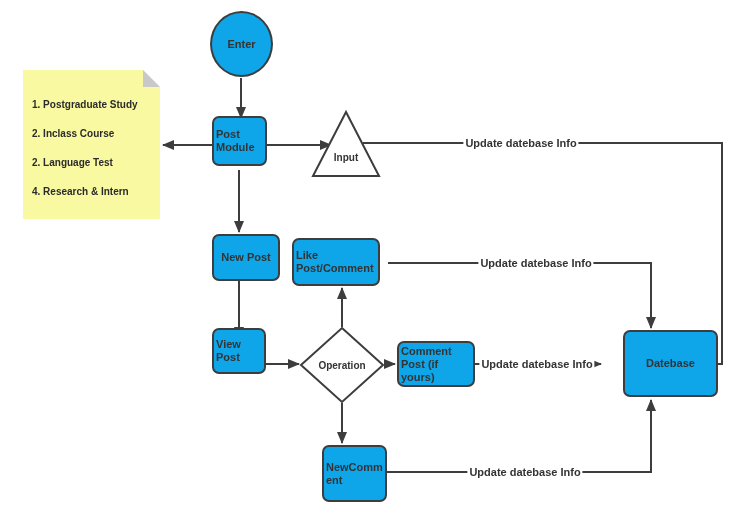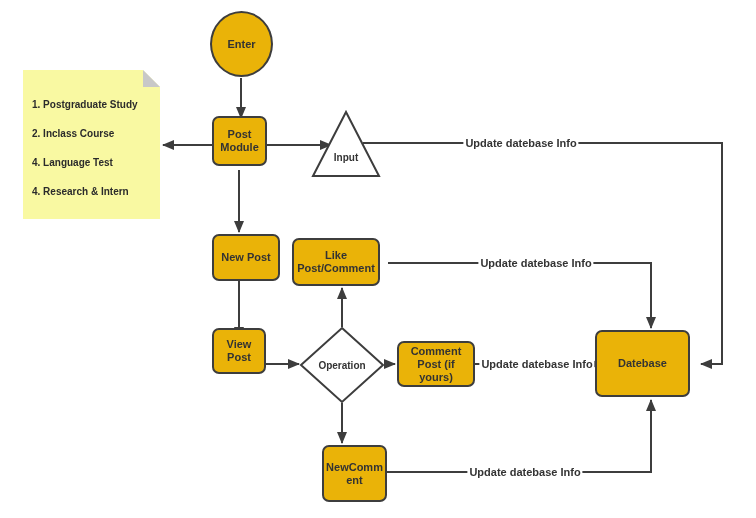--- a/index.html
+++ b/index.html
@@ -11,23 +11,23 @@
   }
   html,body{margin:0;padding:0;}
   body{background:var(--color-canvas-bg);font-family:"Liberation Sans",sans-serif;}
   .canvas{position:relative;width:756px;height:518px;background:var(--color-canvas-bg);overflow:hidden;}
   .canvas svg{position:absolute;left:0;top:0;}
   .conn{stroke:var(--color-line);stroke-width:2;fill:none;}
   .shape{stroke:var(--color-line);stroke-width:2;fill:#fff;}
   .note-shape{fill:var(--color-note-bg);stroke:none;}
   .note-fold{fill:var(--color-note-fold);stroke:none;}
   .node{
-    position:absolute;box-sizing:border-box;background:#eab308;
+    position:absolute;box-sizing:border-box;background:#0ea5e9;
     border:2px solid var(--color-line);border-radius:7px;
-    display:flex;align-items:center;justify-content:center;text-align:center;
+    display:flex;align-items:center;justify-content:center;text-align:left;
     font-size:11px;font-weight:700;color:var(--color-text);line-height:13px;
     padding:2px;
   }
   .node.ellipse{border-radius:50%;}
   .node.breakword{word-break:break-all;}
   .shape-label{
     position:absolute;transform:translate(-50%,-50%);
     font-size:10px;font-weight:700;color:var(--color-text);
     text-align:center;white-space:nowrap;background:transparent;
   }
@@ -74,21 +74,21 @@
     <polyline class="conn" points="475,364 601,364" marker-end="url(#arrow)"></polyline>
     <polyline class="conn" points="372,472 651,472 651,400" marker-end="url(#arrow)"></polyline>
 
     <polygon class="shape" points="346,112 313,176 379,176"></polygon>
     <polygon class="shape" points="342,328 383,365 342,402 301,365"></polygon>
   </svg>
 
   <div class="sticky-text">
     <div class="line">1. Postgraduate Study</div>
     <div class="line">2. Inclass Course</div>
-    <div class="line">4. Language Test</div>
+    <div class="line">2. Language Test</div>
     <div class="line">4. Research &amp; Intern</div>
   </div>
 
   <div class="node ellipse" style="left:210px;top:11px;width:63px;height:66px;">Enter</div>
 
   <div class="node" style="left:212px;top:116px;width:55px;height:50px;">Post Module</div>
 
   <div class="shape-label" style="left:346px;top:157px;">Input</div>
 
   <div class="node" style="left:212px;top:234px;width:68px;height:47px;">New Post</div>
@@ -96,20 +96,20 @@
   <div class="node" style="left:212px;top:328px;width:54px;height:46px;">View Post</div>
 
   <div class="node" style="left:292px;top:238px;width:88px;height:48px;">Like Post/Comment</div>
 
   <div class="shape-label" style="left:342px;top:365px;">Operation</div>
 
   <div class="node" style="left:397px;top:341px;width:78px;height:46px;">Comment Post (if yours)</div>
 
   <div class="node breakword" style="left:322px;top:445px;width:65px;height:57px;">NewComment</div>
 
-  <div class="node" style="left:595px;top:330px;width:95px;height:67px;">Datebase</div>
+  <div class="node" style="left:623px;top:330px;width:95px;height:67px;">Datebase</div>
 
   <div class="edge-label" style="left:521px;top:143px;">Update datebase Info</div>
   <div class="edge-label" style="left:536px;top:263px;">Update datebase Info</div>
   <div class="edge-label" style="left:537px;top:364px;">Update datebase Info</div>
   <div class="edge-label" style="left:525px;top:472px;">Update datebase Info</div>
 
 </div>
 
 </body></html>

